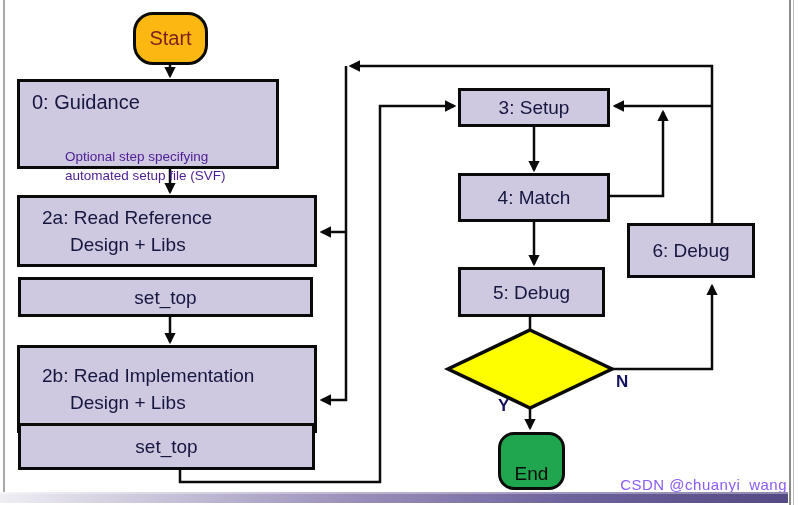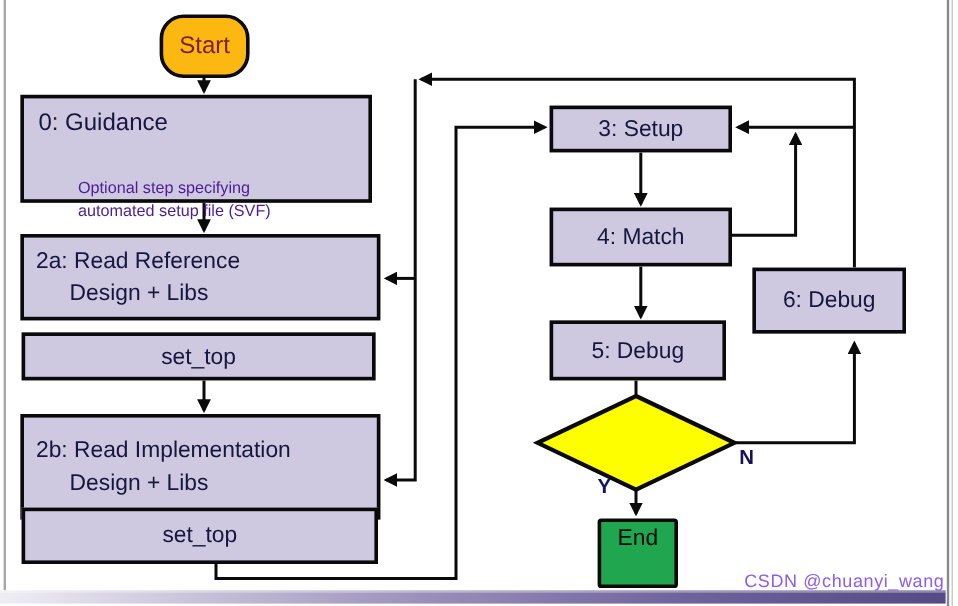--- a/index.html
+++ b/index.html
@@ -17,41 +17,41 @@
     background:linear-gradient(to right,#efeef4 0%,#cdc8dc 18%,#9a8fba 45%,#6f639c 72%,#554a85 100%);
     box-shadow:inset 0 2px 0 rgba(255,255,255,0.35);
   }
   
   .node{
     position:absolute;box-sizing:border-box;background:#cec9e0;border:3.5px solid #0a0a0a;
     color:#16163e;display:flex;flex-direction:column;justify-content:center;
     font-size:19px;line-height:27px;
   }
   .node.centered{align-items:center;text-align:center;}
-  .node.leftalign{align-items:flex-start;padding-left:10px;}
+  .node.leftalign{align-items:flex-start;padding-left:22px;}
   .node .indent2{padding-left:28px;}
   
   .n-start{
     left:133px;top:12px;width:75px;height:53px;border-radius:20px;border-width:3px;
     background:#fcb811;align-items:center;justify-content:center;font-size:20px;color:#7f1d1d;
   }
-  .n-guidance{left:17px;top:79px;width:293px;height:90px;justify-content:space-between;padding:7px 0 0 12px;gap:22px;}
+  .n-guidance{left:17px;top:79px;width:262px;height:90px;justify-content:space-between;padding:7px 0 0 12px;gap:22px;}
   .n-guidance .g-title{font-size:20px;}
   .n-guidance .g-desc{margin:9px 0 0 33px;font-size:13.5px;line-height:19px;color:#4c1d95;}
   .n-2a{left:17px;top:195px;width:300px;height:72px;}
   .n-settop1{left:18px;top:277px;width:295px;height:40px;}
   .n-2b{left:17px;top:345px;width:300px;height:88px;}
   .n-settop2{left:18px;top:423px;width:297px;height:47px;}
   .n-setup{left:458px;top:88px;width:152px;height:39px;}
   .n-match{left:458px;top:173px;width:152px;height:49px;}
   .n-verify{left:458px;top:267px;width:147px;height:50px;}
   .n-debug{left:627px;top:223px;width:128px;height:55px;}
   .n-end{
-    left:498px;top:432px;width:67px;height:58px;border-radius:3px;
-    background:#1fa64f;align-items:center;justify-content:flex-start;color:#0b0b0b;
+    left:498px;top:432px;width:67px;height:58px;border-radius:16px;
+    background:#1fa64f;align-items:center;justify-content:flex-end;color:#0b0b0b;
   }
   .diamond-label{
     position:absolute;left:448px;top:356px;width:164px;text-align:center;
     font-size:15.5px;color:#14145e;
   }
   .branch-label{position:absolute;font-size:17px;font-weight:bold;color:#14145e;}
   .branch-y{left:498px;top:396px;}
   .branch-n{left:616px;top:372px;}
   .watermark{
     position:absolute;right:11px;top:476px;font-size:15px;color:#8b5cf6;letter-spacing:0.5px;

